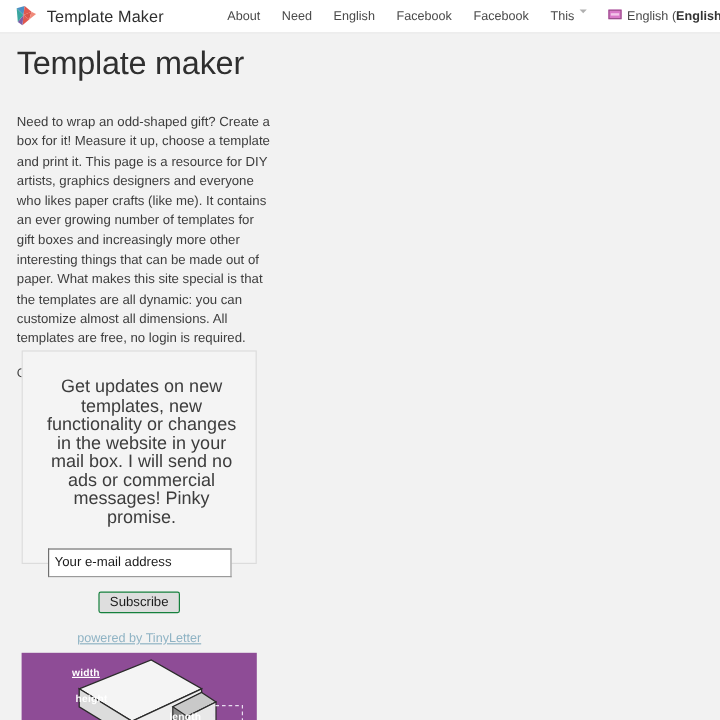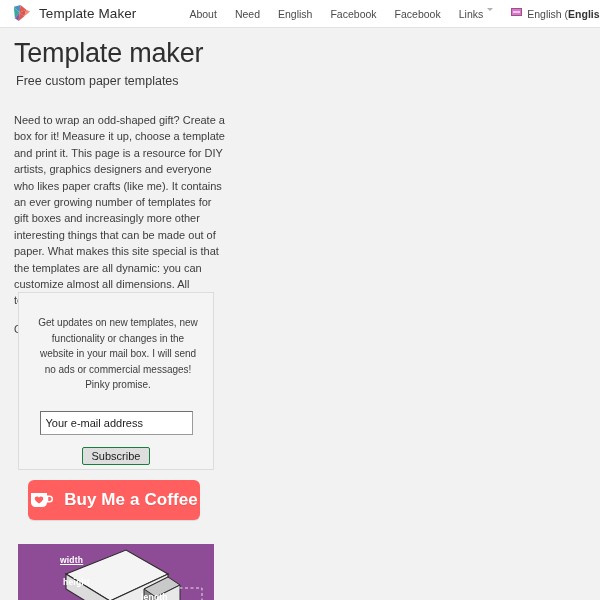--- a/index.html
+++ b/index.html
@@ -139,21 +139,21 @@
     left: 18px;
     top: 264px;
     width: 196px;
     height: 178px;
     box-sizing: border-box;
     border: 1px solid #dcdcdc;
     background: #f4f4f4;
     padding: 14px 12px 10px 12px;
   }
   .newsletter-text {
-    font-size: 10px;
+    font-size: 15px;
     line-height: 15.5px;
     color: #3d3d3d;
     text-align: center;
     margin: 8px 2px 0 6px;
   }
   .email-input {
     display: block;
     box-sizing: border-box;
     width: 153px;
     height: 24px;
@@ -267,59 +267,49 @@
     <a class="nav-link" href="#">
         <span>English</span>
       </a>
     <a class="nav-link" href="#">
         <span>Facebook</span>
       </a>
     <a class="nav-link" href="#">
         <span>Facebook</span>
       </a>
     <a class="nav-link" href="#">
-      <span>Links</span>
+      <span>This</span>
       <span class="caret"></span>
     </a>
     <a class="nav-link" href="#">
       <span class="flag-icon"></span>
       <span>English (</span>
       <span class="lang-strong">English</span>
       <span>)</span>
       <span class="caret"></span>
     </a>
 
   </div>
 </div>
 
 <div class="page">
 
   <div class="content">
     <h1 class="page-title">Template maker</h1>
-    <div class="tagline">Free custom paper templates</div>
     <p class="intro">Need to wrap an odd-shaped gift? Create a box for it! Measure it up, choose a template and print it. This page is a resource for DIY artists, graphics designers and everyone who likes paper crafts (like me). It contains an ever growing number of templates for gift boxes and increasingly more other interesting things that can be made out of paper. What makes this site special is that the templates are all dynamic: you can customize almost all dimensions. All templates are free, no login is required.</p>
     <p class="credit">Created by: © IDEOGRAM.NL</p>
   </div>
 
   <div class="newsletter">
     <div class="newsletter-text">Get updates on new templates, new functionality or changes in the website in your mail box. I will send no ads or commercial messages! Pinky promise.</div>
     <input class="email-input" type="text" placeholder="Your e-mail address" style="">
     <button class="subscribe-btn" type="button">Subscribe</button>
     <a class="tinyletter" href="#">powered by TinyLetter</a>
   </div>
 
-  <a class="coffee-btn" href="#">
-    <svg class="coffee-icon" viewBox="0 0 50 38">
-      <path d="M2 4 h32 v19 a9 9 0 0 1 -9 9 h-14 a9 9 0 0 1 -9 -9 z" fill="#ffffff"></path>
-      <path d="M34 9 h5 a7 7 0 0 1 0 14 h-5 z" fill="#ffffff"></path>
-      <path d="M36.5 12 h2.5 a4 4 0 0 1 0 8 h-2.5 z" fill="#ff5f5f"></path>
-      <path d="M18 25 c-5 -3.4 -8.5 -6.2 -8.5 -9.8 c0 -2.6 2 -4.4 4.4 -4.4 c1.8 0 3.3 1 4.1 2.4 c0.8 -1.4 2.3 -2.4 4.1 -2.4 c2.4 0 4.4 1.8 4.4 4.4 c0 3.6 -3.5 6.4 -8.5 9.8 z" fill="#ff5f5f"></path>
-    </svg>
-    <span class="coffee-label">Buy Me a Coffee</span>
-  </a>
 
   <div class="illustration">
     <svg width="196" height="84" viewBox="0 0 196 84">
 
       <polygon points="48,30 108,6 150,30 92,57" fill="#f4f4f4" stroke="#2b2b2b" stroke-width="1.1"></polygon>
 
       <polygon points="48,30 92,57 92,72 48,45" fill="#dcdcdc" stroke="#2b2b2b" stroke-width="1.1"></polygon>
 
       <polygon points="92,57 150,30 150,45 92,72" fill="#ededed" stroke="#2b2b2b" stroke-width="1.1"></polygon>
 

